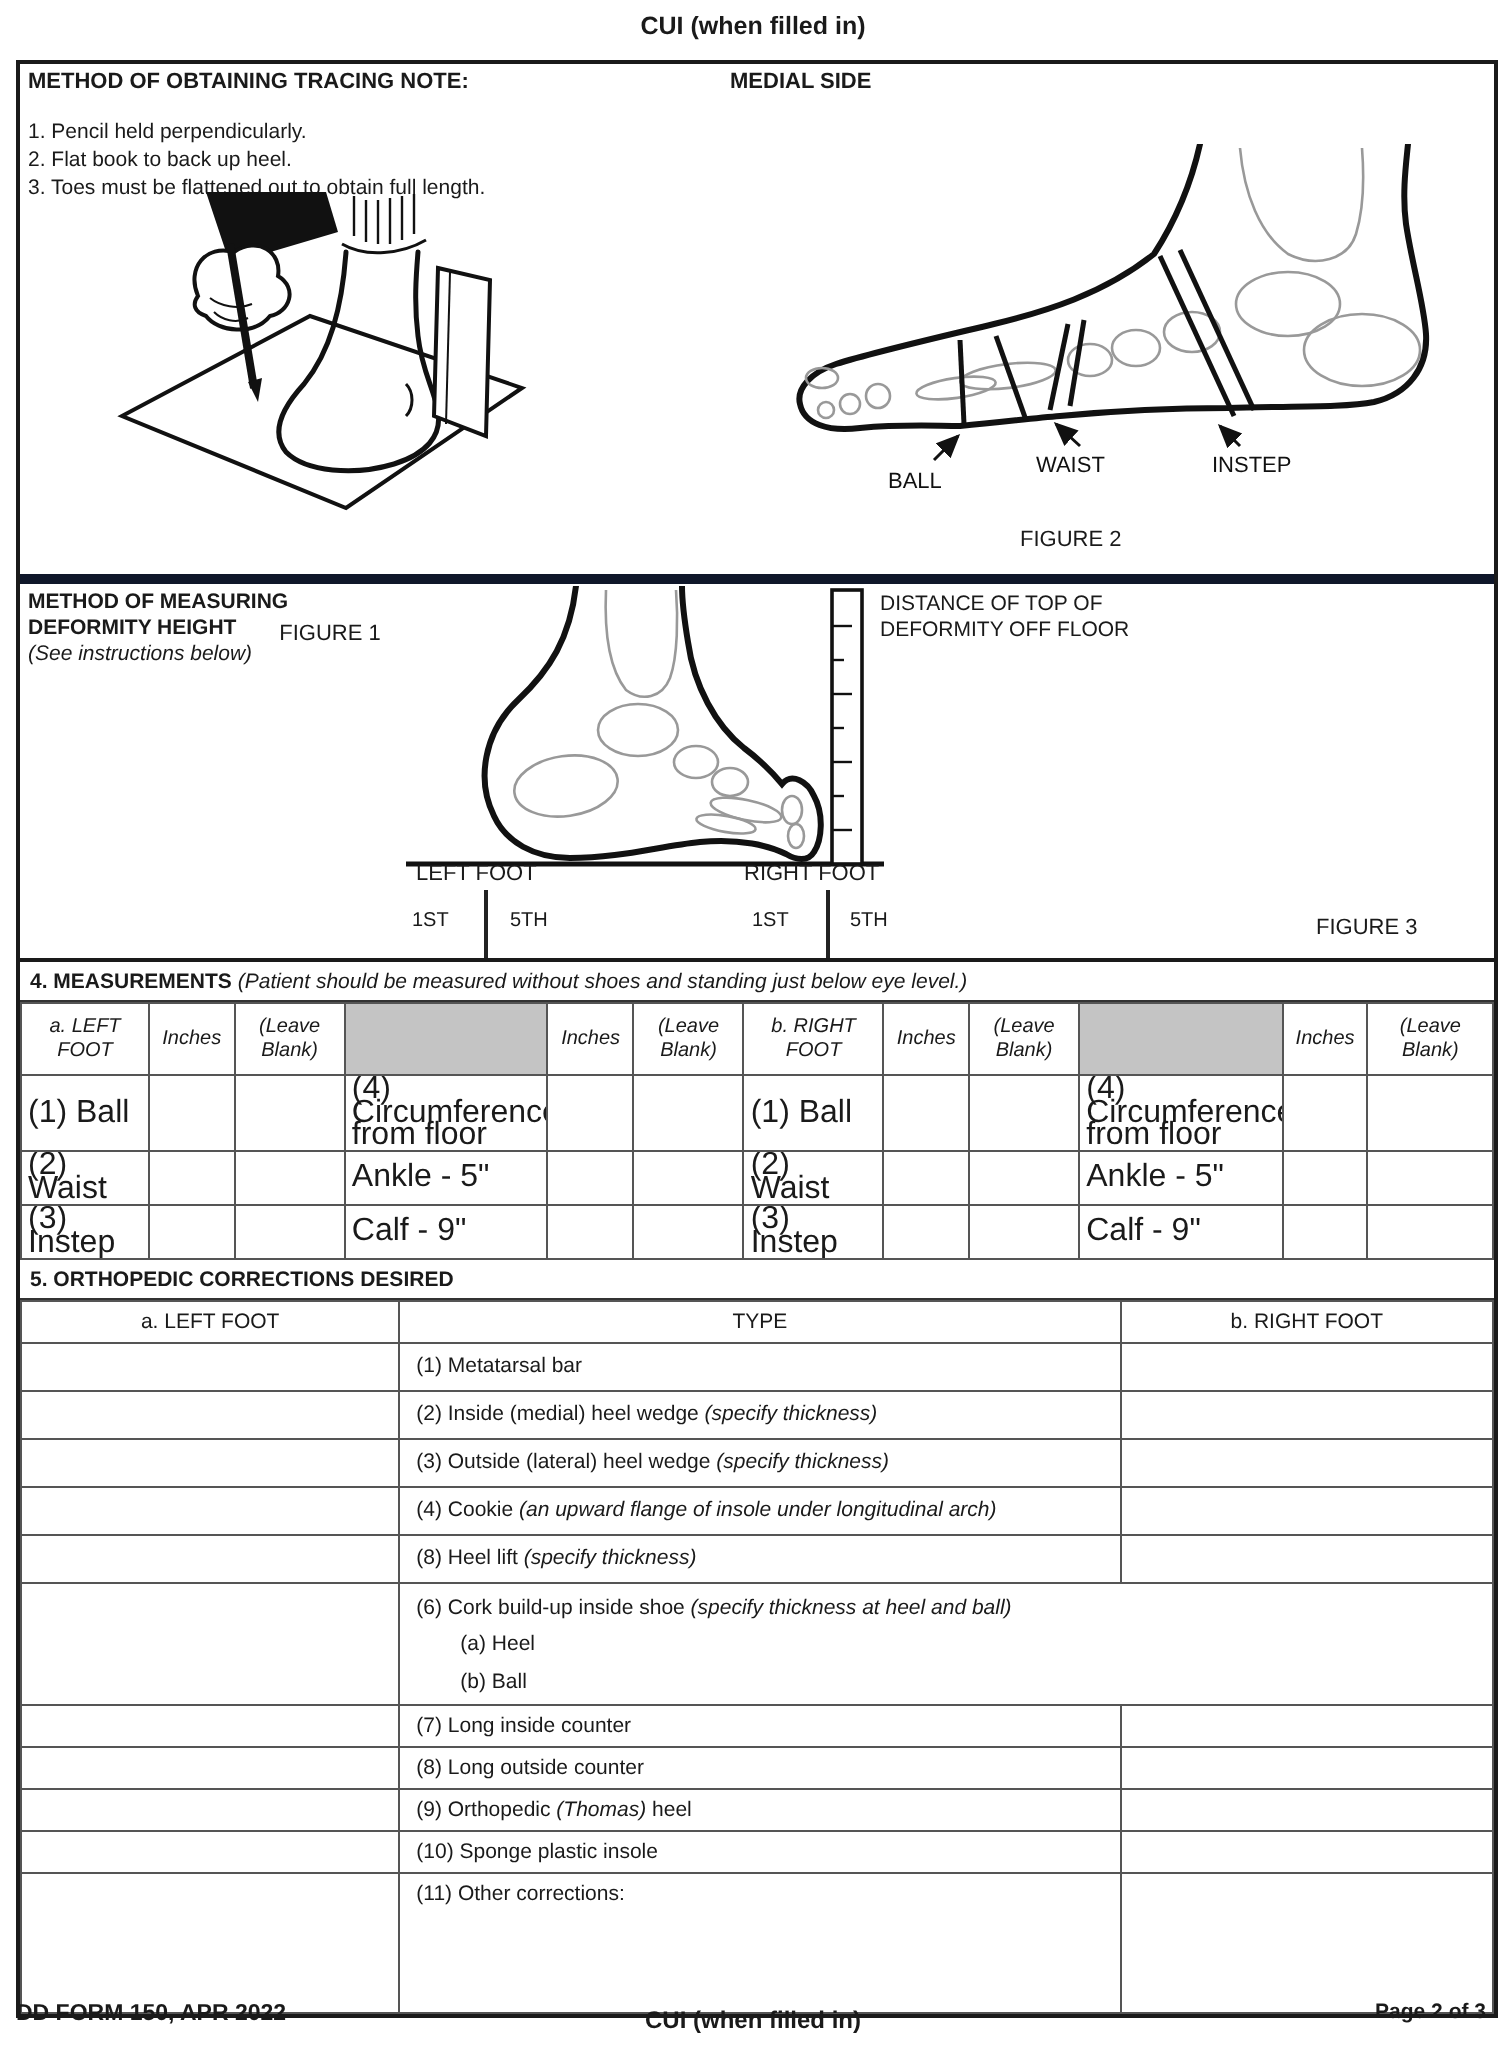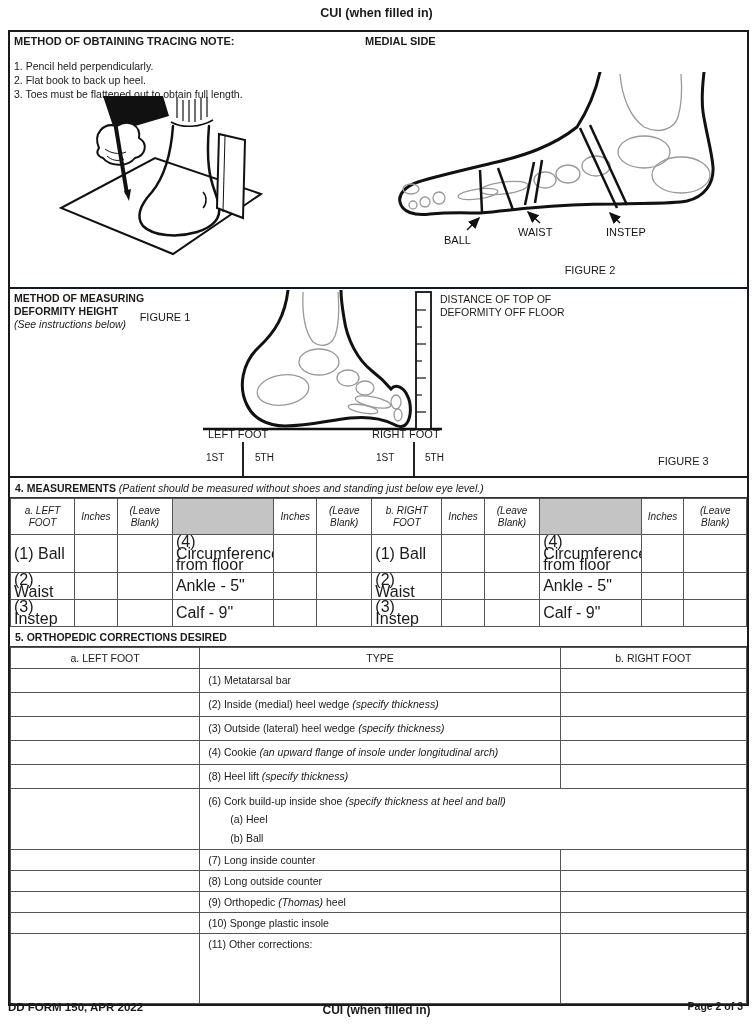--- a/index.html
+++ b/index.html
@@ -3,21 +3,21 @@
 <meta charset="utf-8">
 <style>
   html,body{margin:0;padding:0;background:#fff;}
   .page{position:relative;width:753px;height:1024px;background:#fff;
         font-family:"Liberation Sans",sans-serif;color:#1a1a1a;overflow:hidden;}
   .cui-top{position:absolute;top:6px;left:0;width:100%;text-align:center;
            font-weight:bold;font-size:12.5px;}
   .form-box{position:absolute;left:8px;top:30px;width:737px;border:2px solid #1a1a1a;}
 
   
-  .section-a{position:relative;height:255px;border-bottom:2px solid #0f172a;}
+  .section-a{position:relative;height:255px;border-bottom:5px solid #0f172a;}
   .sec-title{position:absolute;font-weight:bold;font-size:11px;}
   .tracing-list{position:absolute;left:4px;top:27px;font-size:10.5px;line-height:14px;}
   .fig-caption{position:absolute;font-size:11px;}
   .fig1-svg{position:absolute;left:45px;top:64px;}
   .fig2-svg{position:absolute;left:372px;top:40px;}
 
   
   .section-b{position:relative;height:187px;border-bottom:2px solid #1a1a1a;}
   .sec-b-title{position:absolute;left:4px;top:3px;font-size:10.5px;line-height:13px;}
   .sec-b-title .b{font-weight:bold;}
@@ -148,21 +148,21 @@
         <line class="strap" x1="198" y1="56" x2="235" y2="136"></line>
         <line class="strap" x1="208" y1="53" x2="245" y2="133"></line>
 
         <line class="arrow" x1="85" y1="158" x2="97" y2="146" marker-end="url(#ah)"></line>
         <line class="arrow" x1="158" y1="151" x2="146" y2="140" marker-end="url(#ah)"></line>
         <line class="arrow" x1="238" y1="151" x2="228" y2="141" marker-end="url(#ah)"></line>
         <text class="svg-lbl" x="62" y="172">BALL</text>
         <text class="svg-lbl" x="136" y="164">WAIST</text>
         <text class="svg-lbl" x="224" y="164">INSTEP</text>
       </svg>
-      <div class="fig-caption" style="left:500px;top:232px;width:160px;text-align:center;">FIGURE 2</div>
+      <div class="fig-caption" style="left:500px;top:232px;width:160px;">FIGURE 2</div>
     </div>
 
     <div class="section-b">
       <div class="sec-b-title">
         <div class="b">METHOD OF MEASURING</div>
         <div class="b">DEFORMITY HEIGHT</div>
         <div class="i">(See instructions below)</div>
       </div>
 
       <svg class="fig3-svg" width="252" height="150" viewBox="0 0 252 150">

